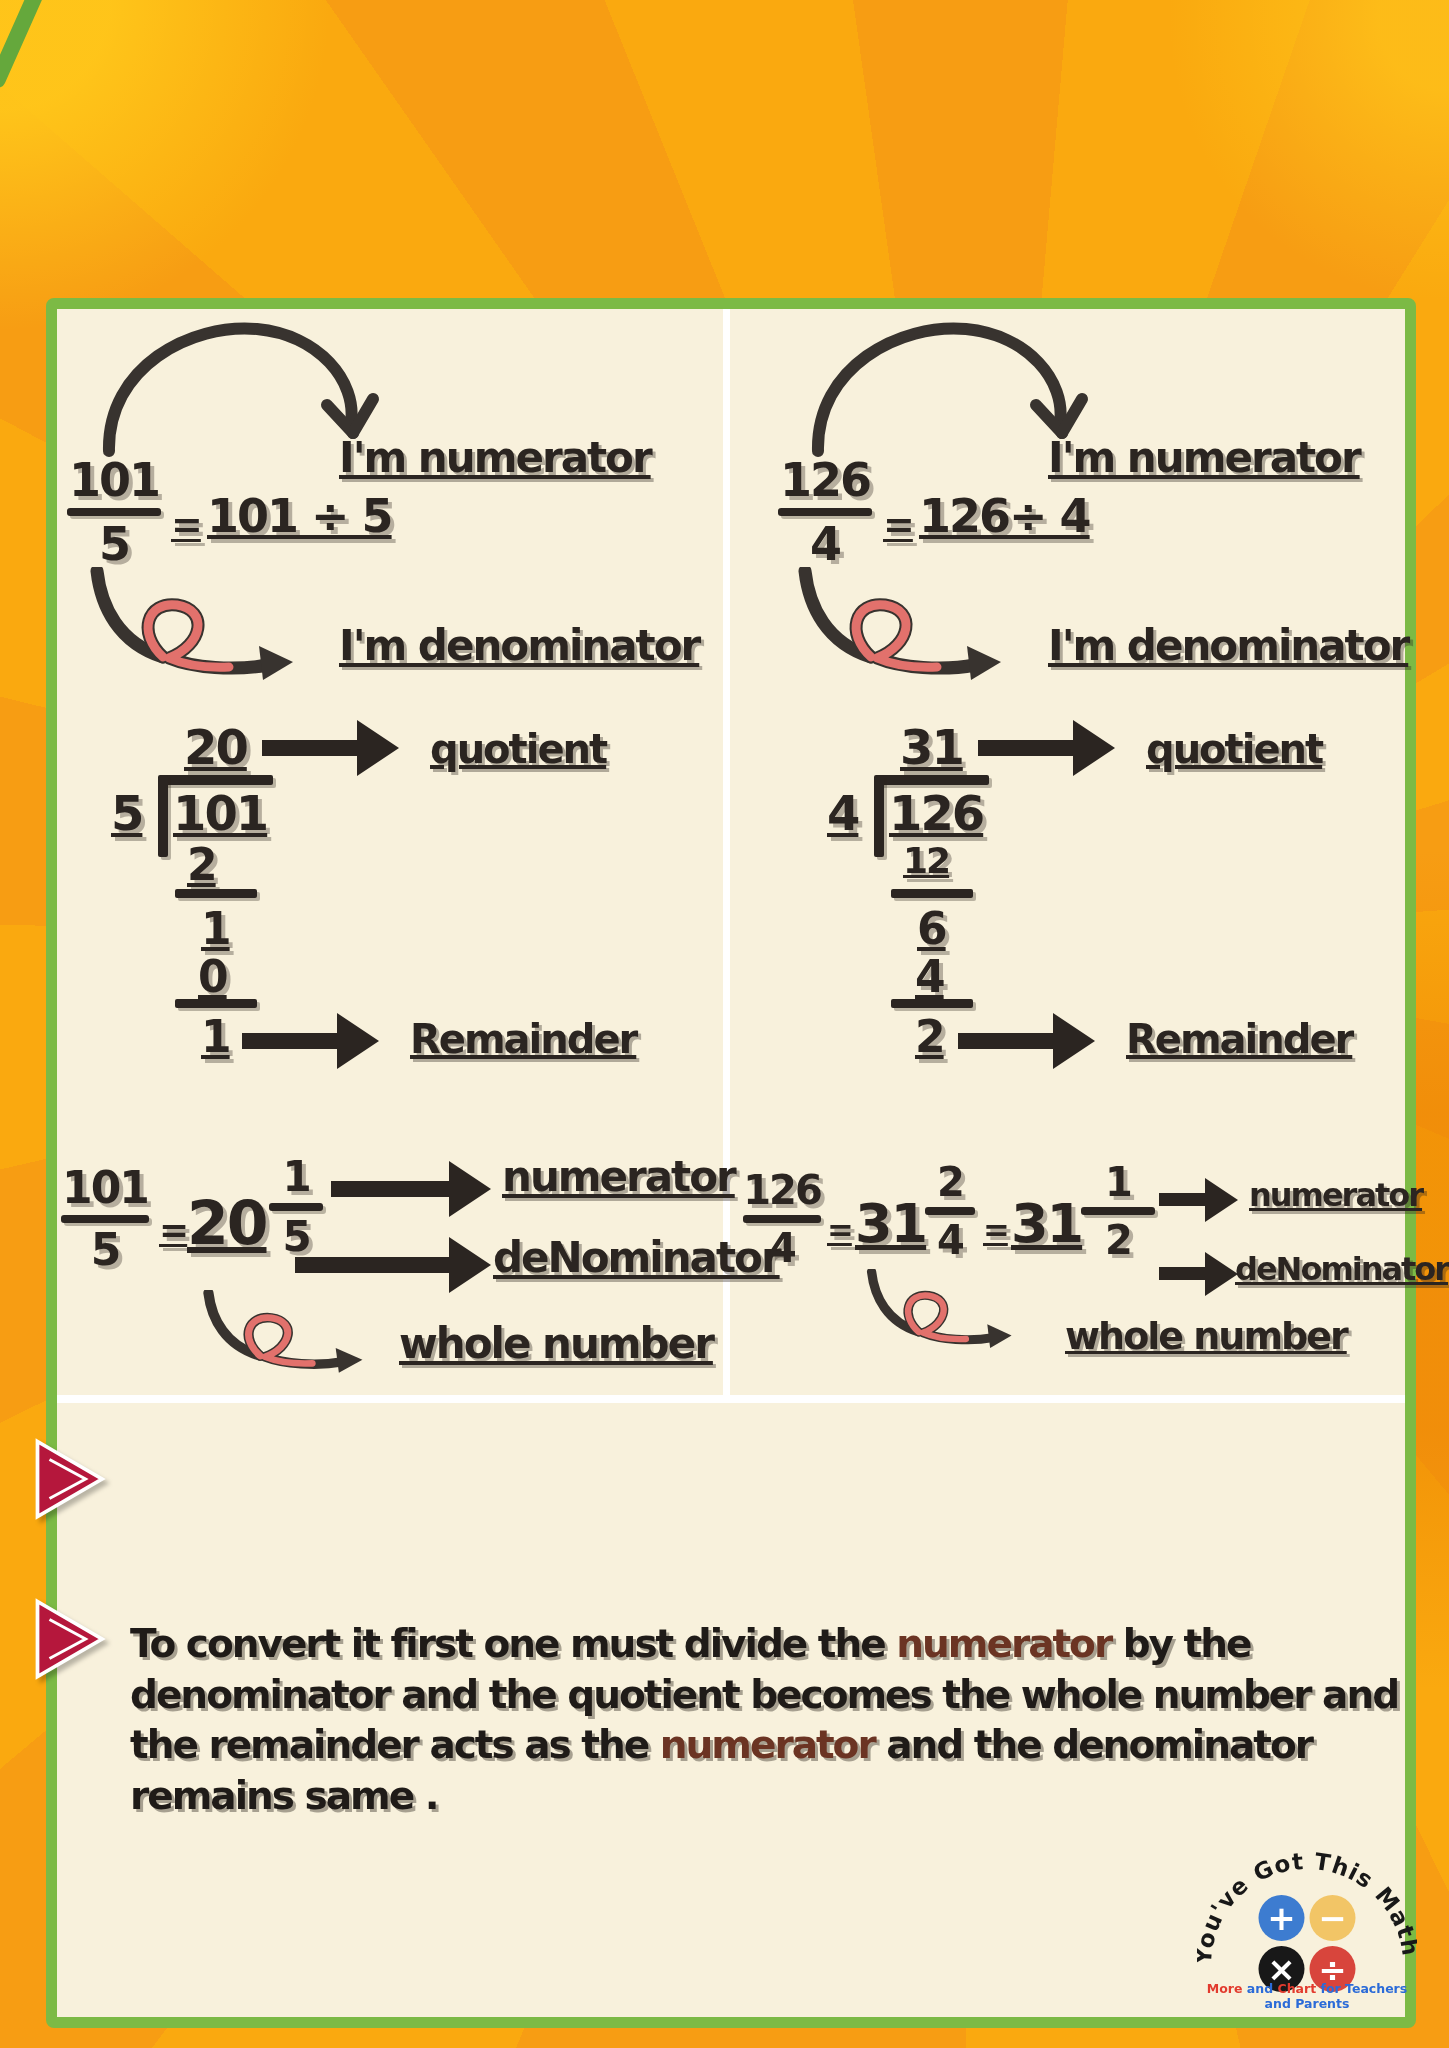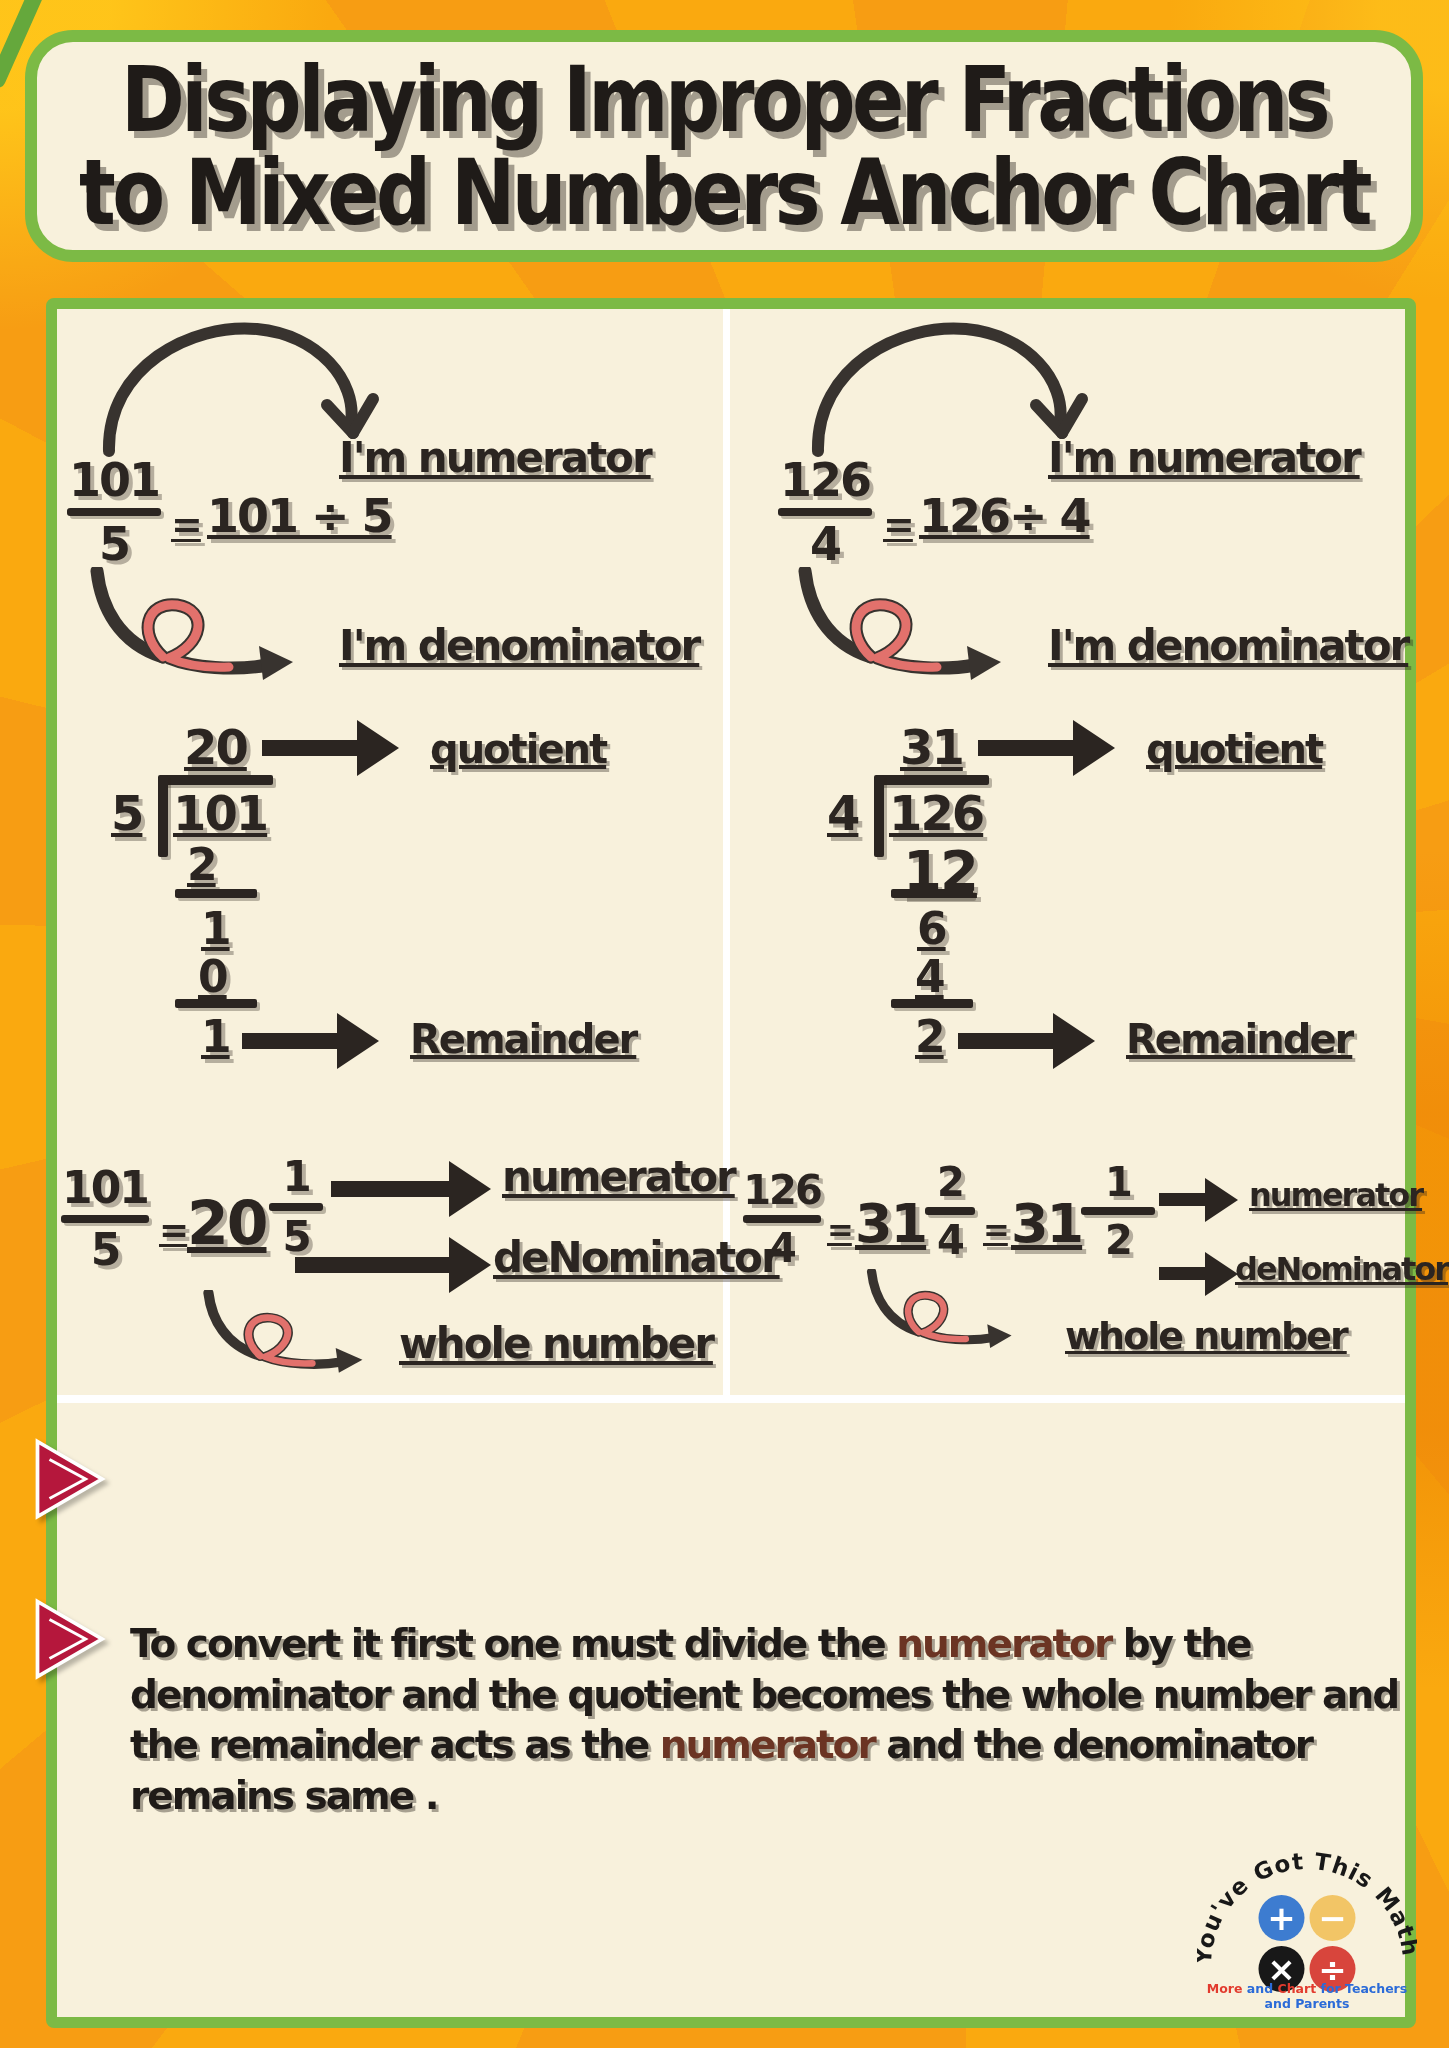--- a/index.html
+++ b/index.html
@@ -108,26 +108,20 @@
       <rect x="1428" y="1608" width="9" height="34" fill="#ffffff" transform="rotate(-50 1432 1625)"></rect>
       <rect x="390" y="2030" width="11" height="26" fill="#FFD12E" transform="rotate(6 395 2043)"></rect>
       <rect x="588" y="2028" width="13" height="30" fill="#12A04B"></rect>
       <rect x="970" y="2028" width="12" height="30" fill="#2BC4BC" transform="rotate(-6 976 2043)"></rect>
       <rect x="1180" y="2030" width="11" height="28" fill="#E8252C" transform="rotate(-12 1185 2044)"></rect>
       <rect x="10" y="-24" width="16" height="116" rx="8" fill="#65A83C" transform="rotate(24 18 34)"></rect>
       <rect x="1422" y="-26" width="16" height="126" rx="8" fill="#65A83C" transform="rotate(-22 1430 37)"></rect>
     </g>
   </svg>
 
-  <div class="title-box">
-    <div class="title-inner">
-      <div>Displaying Improper Fractions</div>
-      <div>to Mixed Numbers Anchor Chart</div>
-    </div>
-  </div>
 
   <div class="panel">
     <div class="vdiv"></div>
     <div class="hdiv"></div>
 
     <div class="col col-left">
 
       <svg class="curve" style="left:42px;top:10px;" width="300" height="140" viewBox="0 0 300 140">
         <path class="dark" stroke-width="12" d="M10,132 C8,48 92,4 158,10 C220,16 258,62 252,104"></path>
         <path class="dark" stroke-width="12" d="M228,86 L254,114"></path>
@@ -213,21 +207,21 @@
       </svg>
       <div class="lab" style="left:315px;top:316px;font-size:42px;">I'm denominator</div>
 
       <div class="num-txt" style="left:167px;top:414px;font-size:48px;">31</div>
       <div class="harrow lg" style="left:245px;top:431px;width:95px;"></div>
       <div class="lab" style="left:413px;top:420px;font-size:40px;">quotient</div>
       <div class="bar" style="left:144px;top:466px;width:112px;height:10px;"></div>
       <div class="bar" style="left:141px;top:466px;width:10px;height:82px;"></div>
       <div class="num-txt" style="left:94px;top:480px;font-size:48px;">4</div>
       <div class="num-txt" style="left:156px;top:480px;font-size:48px;">126</div>
-      <div class="num-txt" style="left:170px;top:534px;font-size:56px;">12</div>
+      <div class="num-txt" style="left:170px;top:534px;font-size:36px;">12</div>
       <div class="bar" style="left:158px;top:580px;width:82px;height:9px;"></div>
       <div class="num-txt" style="left:184px;top:598px;font-size:44px;">6</div>
       <div class="num-txt" style="left:182px;top:646px;font-size:44px;">4</div>
       <div class="bar" style="left:158px;top:690px;width:82px;height:9px;"></div>
       <div class="num-txt" style="left:182px;top:706px;font-size:44px;">2</div>
       <div class="harrow lg" style="left:225px;top:724px;width:95px;"></div>
       <div class="lab" style="left:393px;top:710px;font-size:40px;">Remainder</div>
 
       <div class="frac" style="left:10px;top:861px;">
         <span class="fr-n" style="font-size:40px;">126</span>

